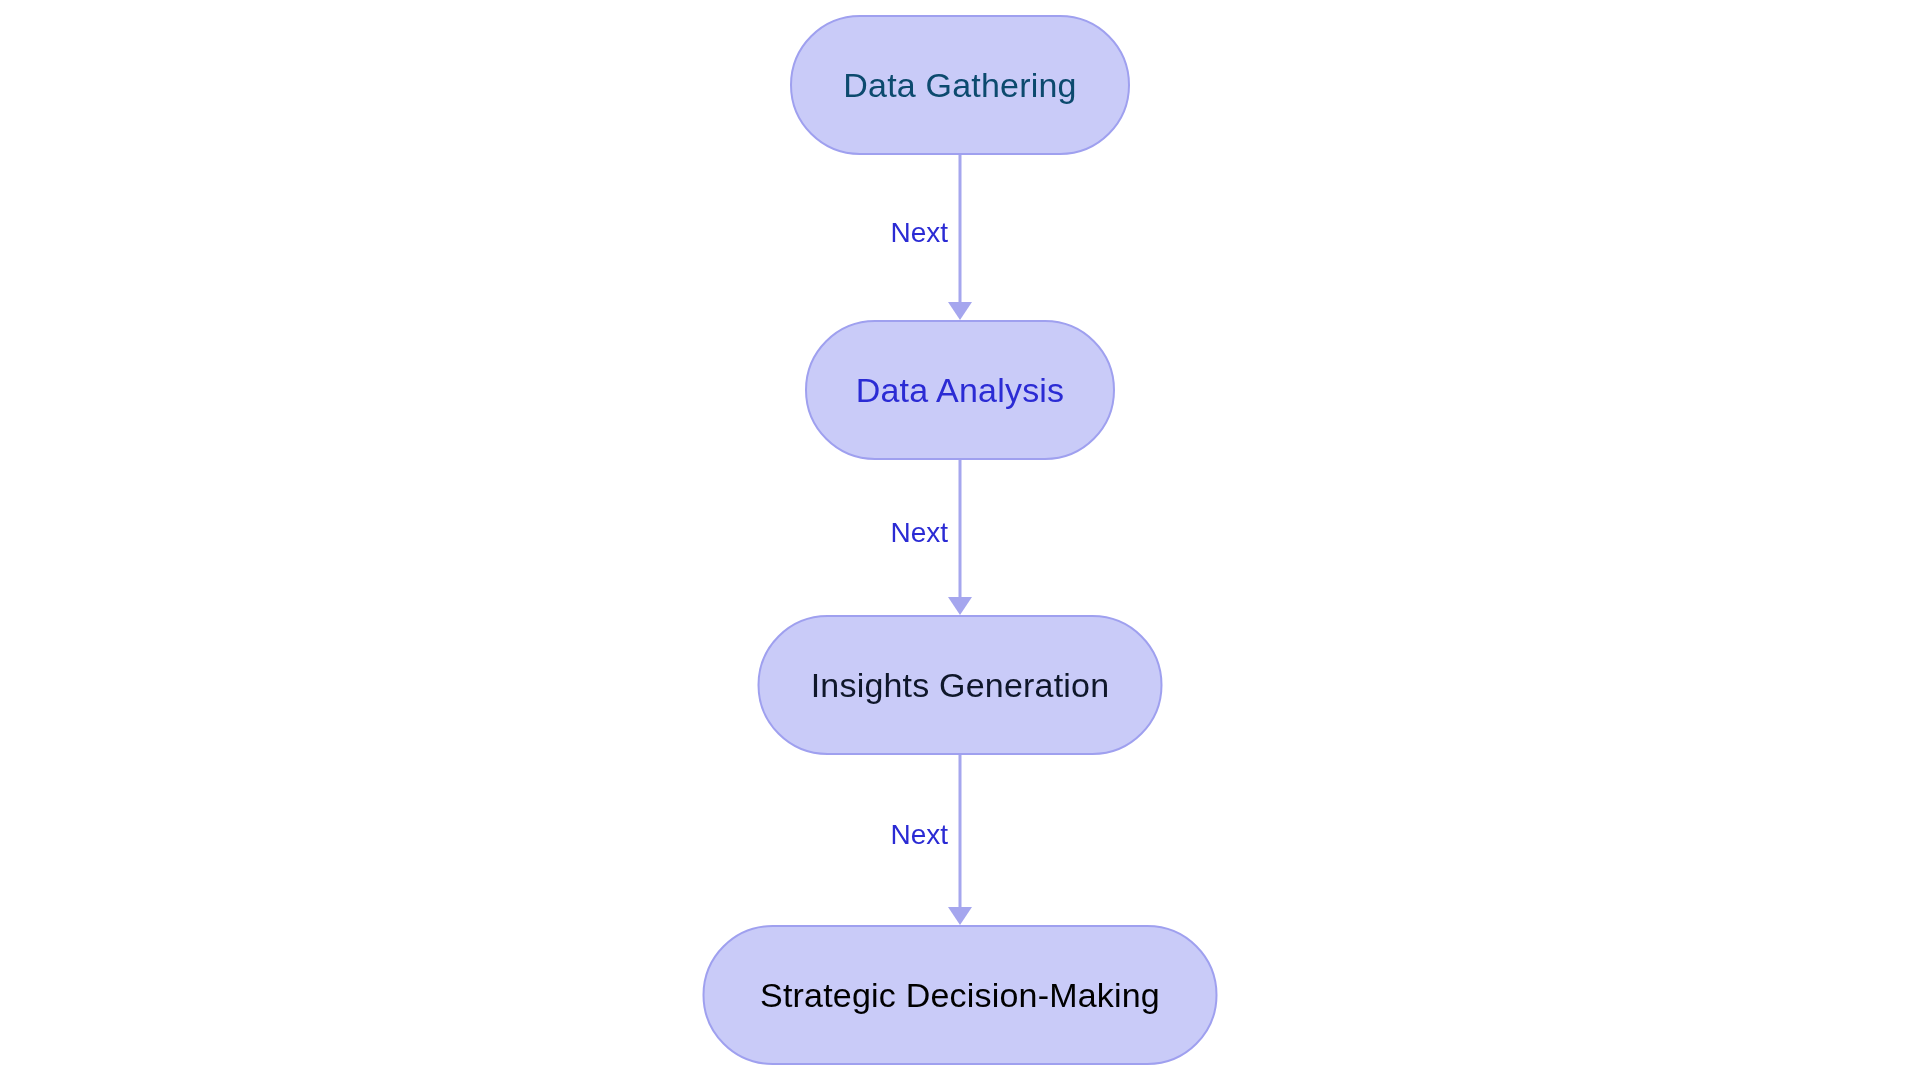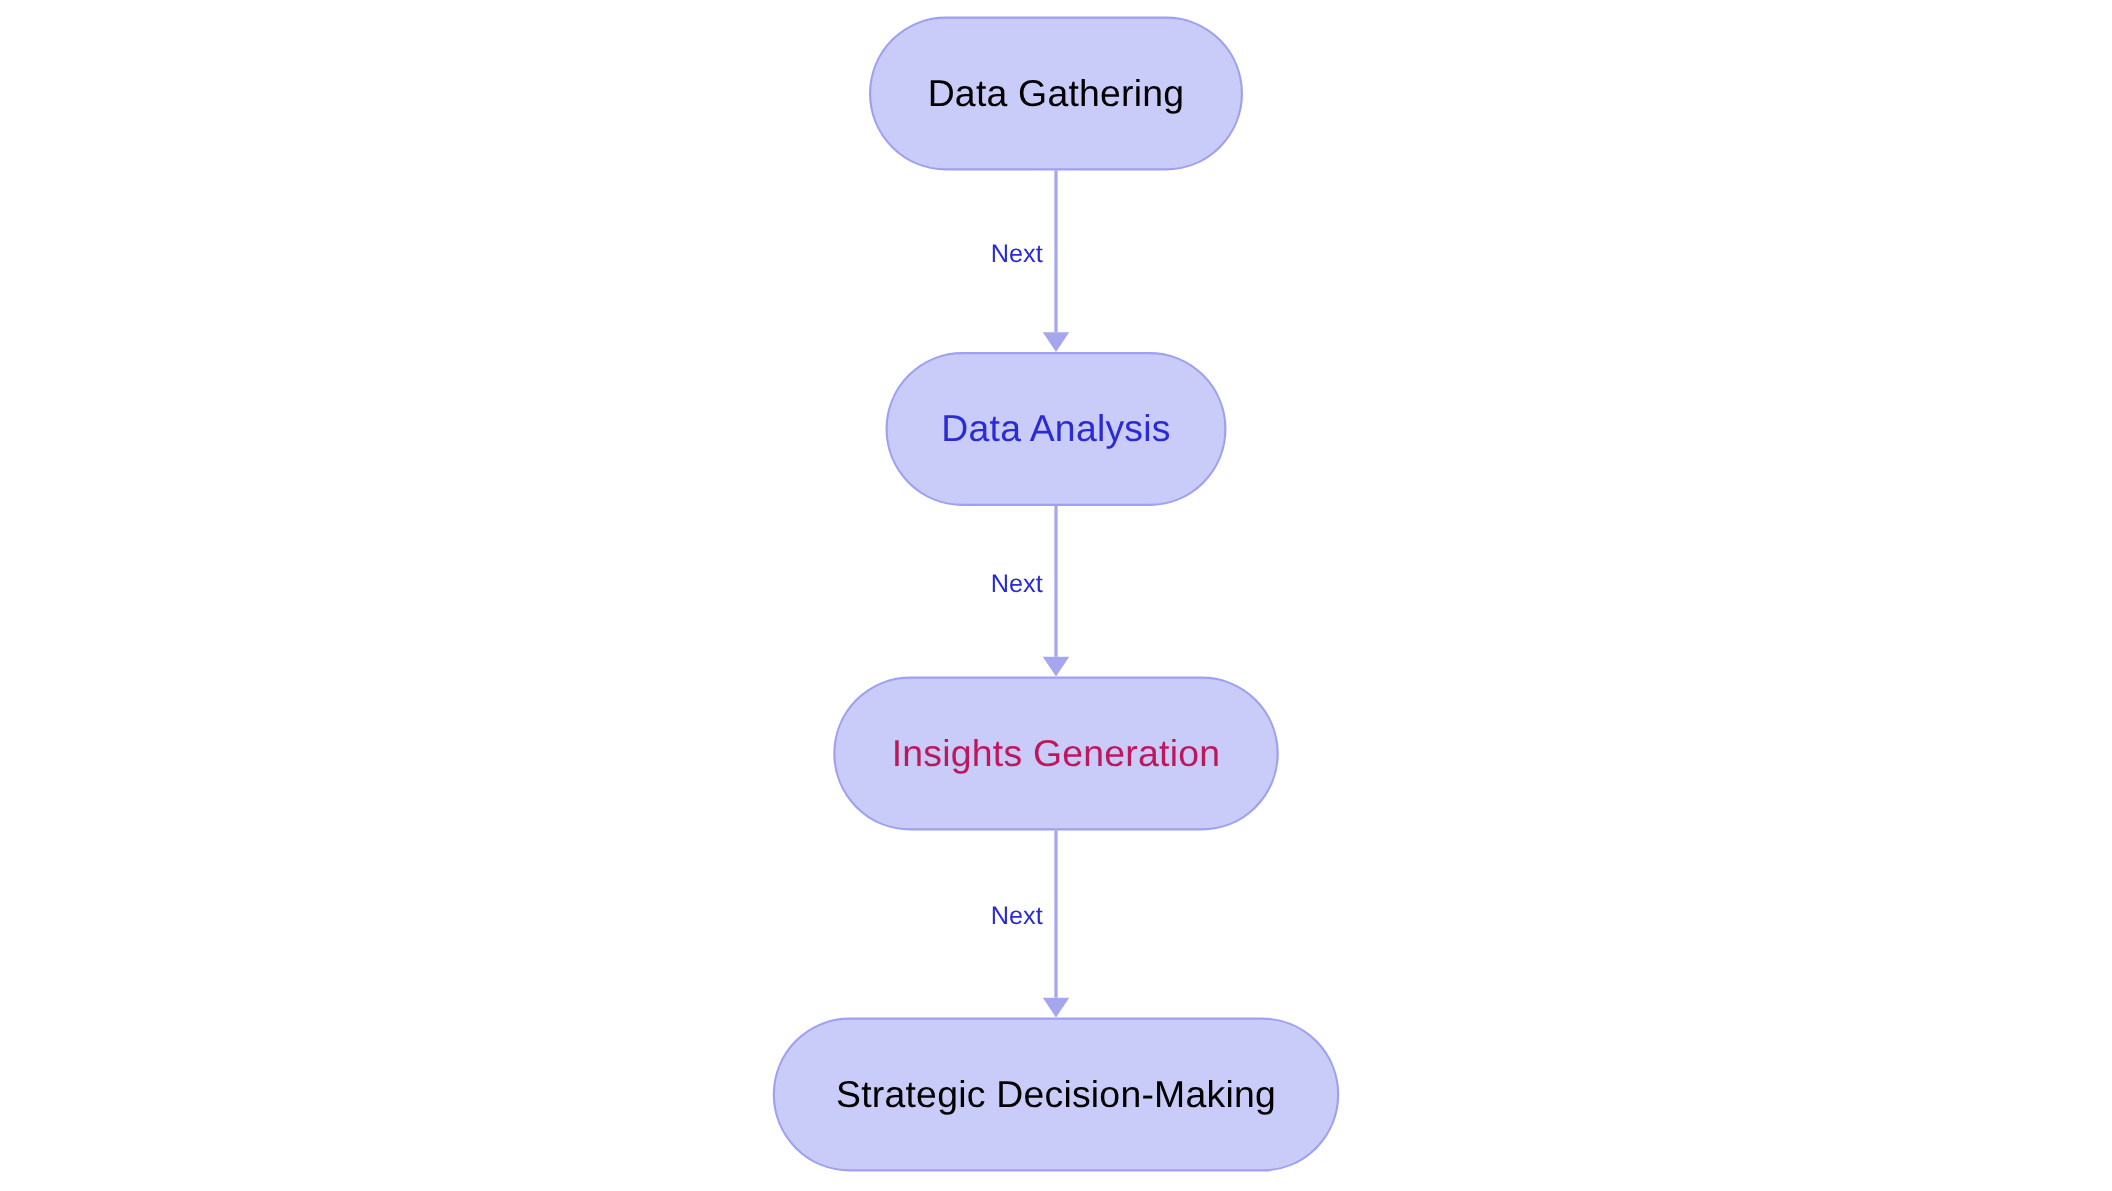--- a/index.html
+++ b/index.html
@@ -72,21 +72,21 @@
     left: 100px;
     transform: translateX(-50%);
     width: 0;
     height: 0;
     border-left: 12px solid transparent;
     border-right: 12px solid transparent;
     border-top: 18px solid #a5a6ee;
   }
   .edge-label {
     position: absolute;
-    font-size: 23px;
+    font-size: 28px;
     line-height: 1;
     color: #2b2bd4;
     background: #ffffff;
     padding: 2px 4px;
     white-space: nowrap;
     user-select: none;
   }
 
   
   #edge-0 { top: 155px; height: 165px; }
@@ -105,41 +105,41 @@
   #edge-2 .edge-line { height: 152px; }
   #edge-2 .edge-arrowhead { top: 152px; }
   #edge-2 .edge-label { top: 64px; left: 92px; transform: translateX(-100%); }
 </style>
 </head>
 <body style="background: rgb(255, 255, 255);">
 
 <div id="flowchart-canvas" style="background: rgb(255, 255, 255);">
 
   <div class="node" id="node-0" style="background: rgb(201, 203, 248); border-color: rgb(159, 160, 239);">
-    <span class="node-label" style="color: #000000;">Data Gathering</span>
+    <span class="node-label" style="color: #0c4a6e;">Data Gathering</span>
   </div>
 
   <div class="edge" id="edge-0">
     <div class="edge-line" style="background: rgb(165, 166, 238);"></div>
     <div class="edge-arrowhead" style="border-top-color: rgb(165, 166, 238);"></div>
     <span class="edge-label" style="color: rgb(43, 43, 212); background: rgb(255, 255, 255);">Next</span>
   </div>
 
   <div class="node" id="node-1" style="background: rgb(201, 203, 248); border-color: rgb(159, 160, 239);">
     <span class="node-label" style="color: rgb(43, 43, 212);">Data Analysis</span>
   </div>
 
   <div class="edge" id="edge-1">
     <div class="edge-line" style="background: rgb(165, 166, 238);"></div>
     <div class="edge-arrowhead" style="border-top-color: rgb(165, 166, 238);"></div>
     <span class="edge-label" style="color: rgb(43, 43, 212); background: rgb(255, 255, 255);">Next</span>
   </div>
 
   <div class="node" id="node-2" style="background: rgb(201, 203, 248); border-color: rgb(159, 160, 239);">
-    <span class="node-label" style="color: #be185d;">Insights Generation</span>
+    <span class="node-label" style="color: #0f172a;">Insights Generation</span>
   </div>
 
   <div class="edge" id="edge-2">
     <div class="edge-line" style="background: rgb(165, 166, 238);"></div>
     <div class="edge-arrowhead" style="border-top-color: rgb(165, 166, 238);"></div>
     <span class="edge-label" style="color: rgb(43, 43, 212); background: rgb(255, 255, 255);">Next</span>
   </div>
 
   <div class="node" id="node-3" style="background: rgb(201, 203, 248); border-color: rgb(159, 160, 239);">
     <span class="node-label" style="color: #000000;">Strategic Decision-Making</span>

